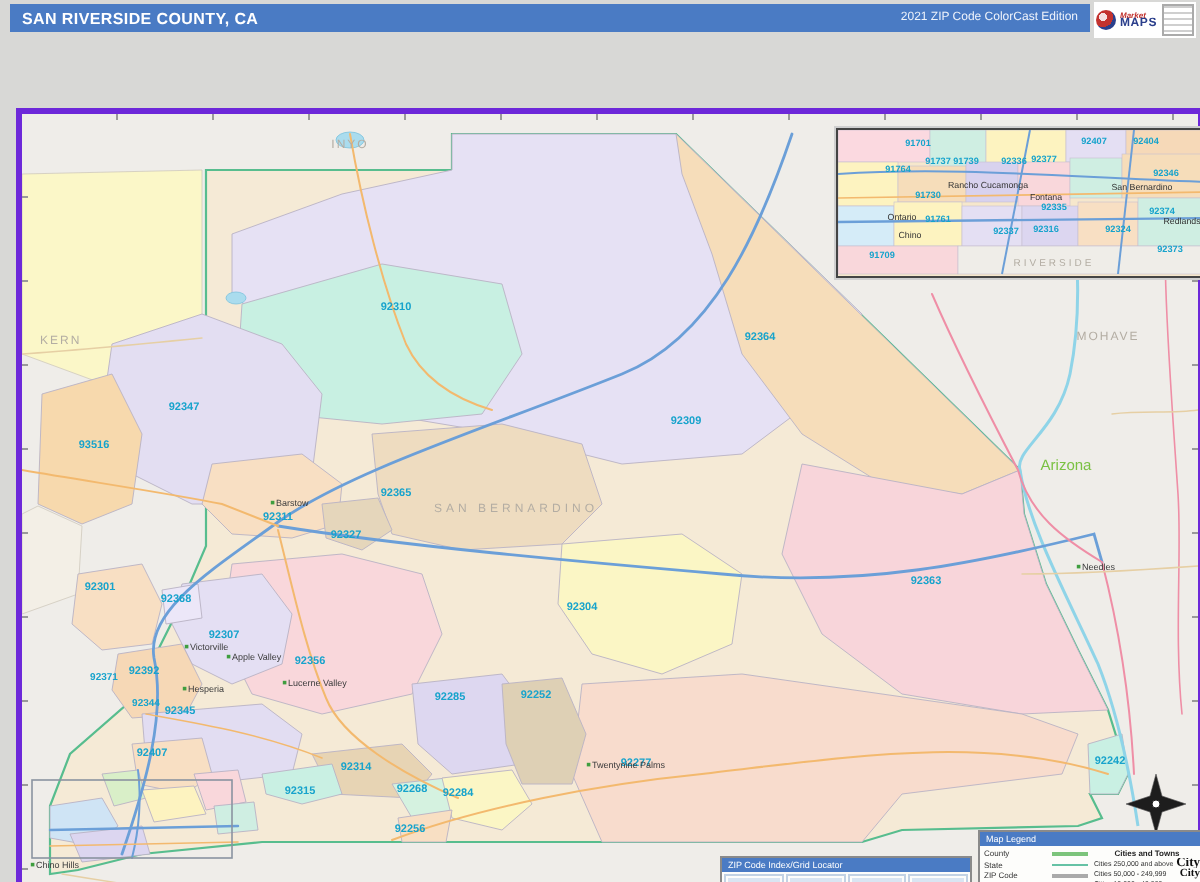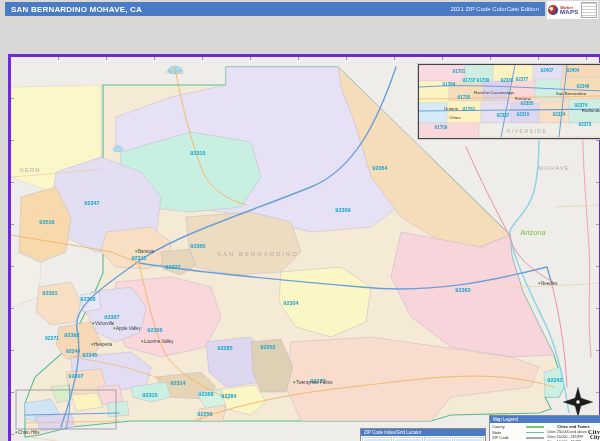--- a/index.html
+++ b/index.html
@@ -43,21 +43,21 @@
   .scalebar{margin-top:1.5px;}
   .scalebar .sb-lab{font-size:3.5px;color:#333;text-align:center;height:4px;line-height:4px;}
   .scalebar .sb-bar{height:2.5px;border:0.5px solid #2b3f8c;background:repeating-linear-gradient(90deg,#4a7bc4 0 6px,#fff 6px 12px);}
 </style>
 </head>
 <body>
 
 <div class="page">
 
   <div class="header-bar">
-    <span class="header-title">SAN BERNARDINO MOHAVE, CA</span>
+    <span class="header-title">SAN RIVERSIDE COUNTY, CA</span>
     <span class="header-edition">2021 ZIP Code ColorCast Edition</span>
   </div>
 
   <div class="logo">
     <span class="logo-swirl"></span>
     <span class="logo-words">
       <span class="logo-top">Market</span>
       <span class="logo-bottom">MAPS</span>
     </span>
     <span class="logo-side"></span>

